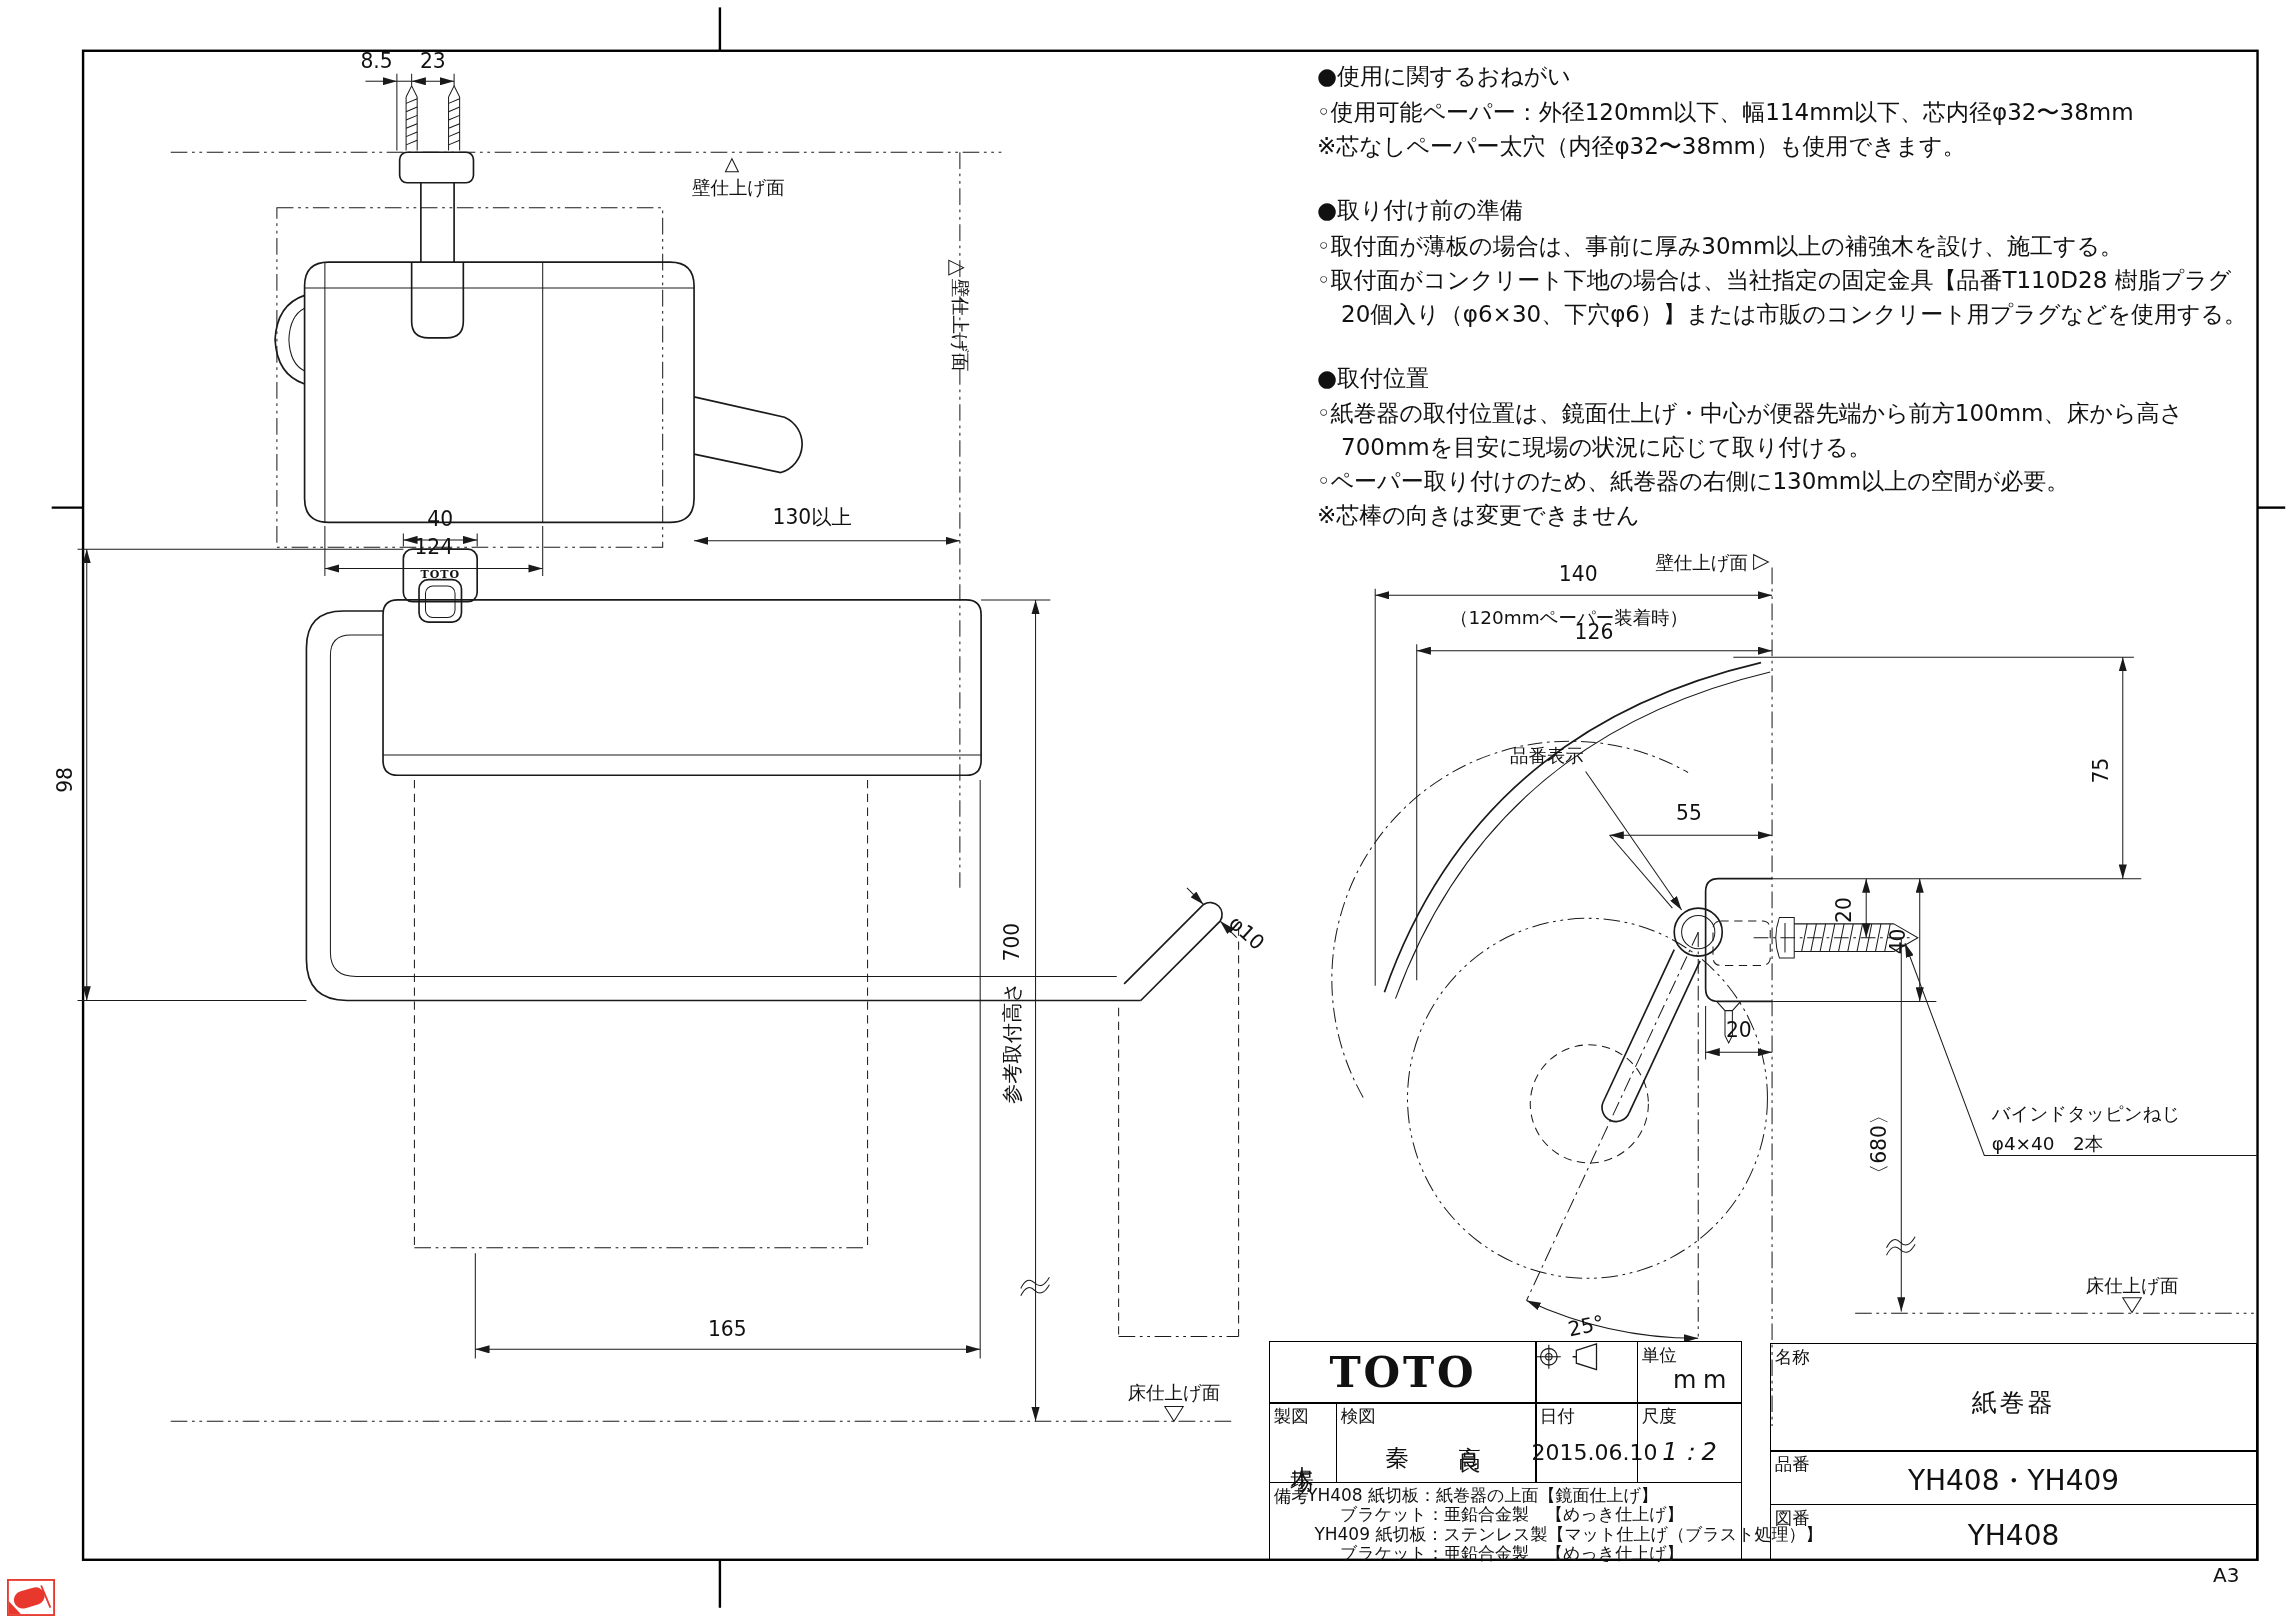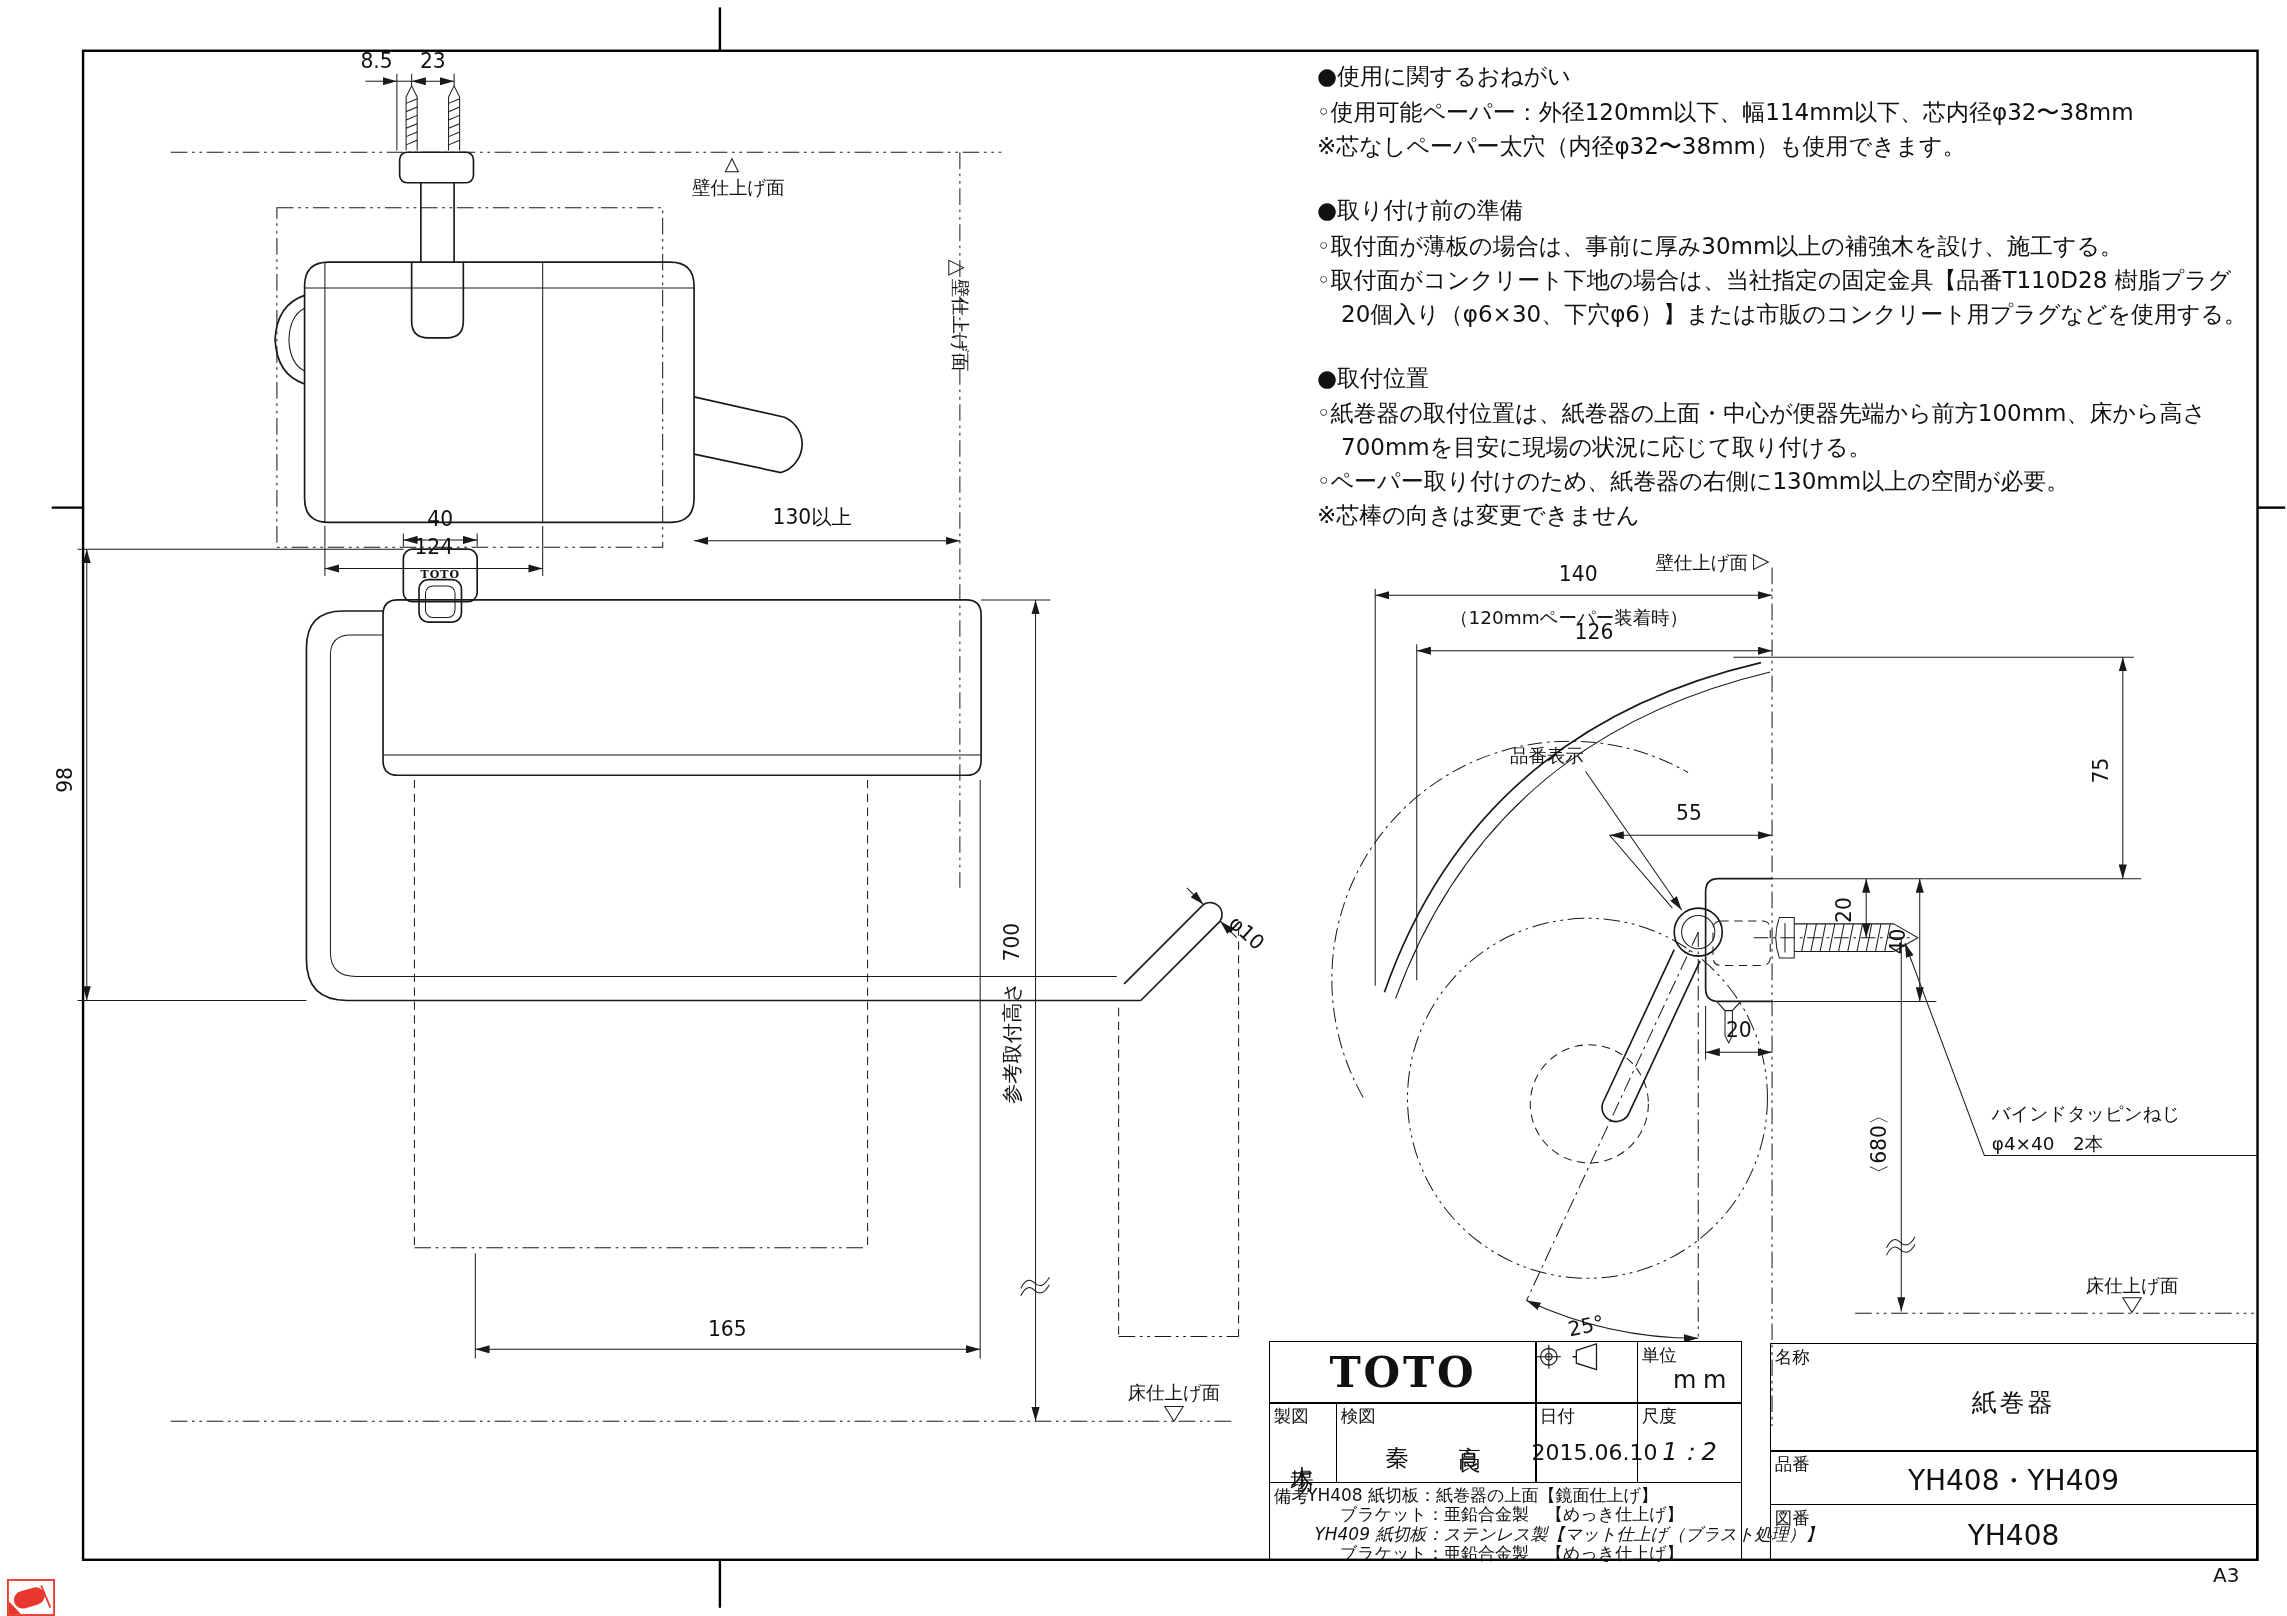--- a/index.html
+++ b/index.html
@@ -243,21 +243,21 @@
     <div class="note-line">※芯なしペーパー太穴（内径φ32〜38mm）も使用できます。</div>
   </div>
   <div class="note-sec">
     <div class="note-title">●取り付け前の準備</div>
     <div class="note-line">◦取付面が薄板の場合は、事前に厚み30mm以上の補強木を設け、施工する。</div>
     <div class="note-line">◦取付面がコンクリート下地の場合は、当社指定の固定金具【品番T110D28 樹脂プラグ</div>
     <div class="note-line indent">20個入り（φ6×30、下穴φ6）】または市販のコンクリート用プラグなどを使用する。</div>
   </div>
   <div class="note-sec">
     <div class="note-title">●取付位置</div>
-    <div class="note-line">◦紙巻器の取付位置は、紙巻器の上面・中心が便器先端から前方100mm、床から高さ</div>
+    <div class="note-line">◦紙巻器の取付位置は、鏡面仕上げ・中心が便器先端から前方100mm、床から高さ</div>
     <div class="note-line indent">700mmを目安に現場の状況に応じて取り付ける。</div>
     <div class="note-line">◦ペーパー取り付けのため、紙巻器の右側に130mm以上の空間が必要。</div>
     <div class="note-line">※芯棒の向きは変更できません</div>
   </div>
 </div>
 
 <div class="tb">
 
   <div class="cell vcenter" style="left:0;top:0;width:268px;height:63px;">
     <span class="toto-logo">TOTO</span>
@@ -298,21 +298,21 @@
     <span class="lab">尺度</span>
     <div class="vcenter" style="position:absolute;left:0;top:22px;width:100%;height:54px;font-style:italic;">
       <span class="val">1：2</span>
     </div>
   </div>
   <div class="cell" style="left:0;top:141px;width:473px;height:78px;">
     <span class="lab">備考</span>
     <div class="remarks">
       <div>YH408 紙切板：紙巻器の上面【鏡面仕上げ】</div>
       <div style="margin-left:33px;">ブラケット：亜鉛合金製　【めっき仕上げ】</div>
-      <div style="margin-left:7.4px;font-style:italic;">YH409 紙切板：ステンレス製【マット仕上げ（ブラスト処理）】</div>
+      <div style="margin-left:7.4px;">YH409 紙切板：ステンレス製【マット仕上げ（ブラスト処理）】</div>
       <div style="margin-left:33px;">ブラケット：亜鉛合金製　【めっき仕上げ】</div>
     </div>
   </div>
 
   <div class="cell" style="left:501px;top:1.8px;width:487px;height:109px;">
     <span class="lab">名称</span>
     <div class="vcenter" style="position:absolute;left:0;top:18.5px;width:100%;height:81px;">
       <span style="font-size:25px;letter-spacing:2.8px;">紙巻器</span>
     </div>
   </div>

